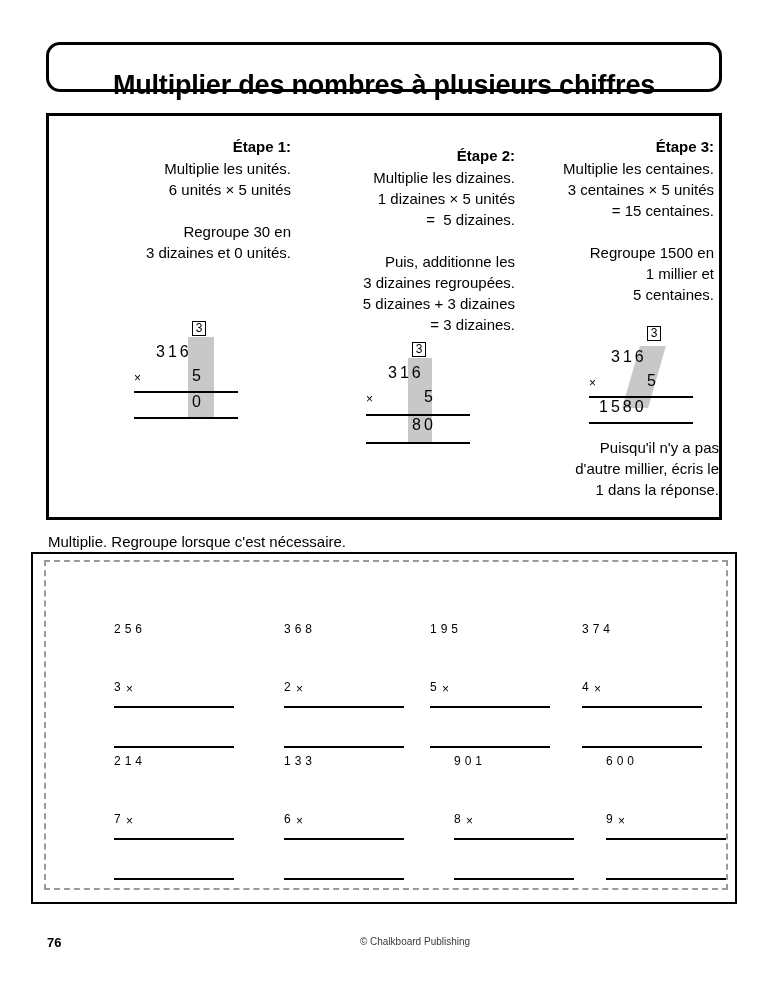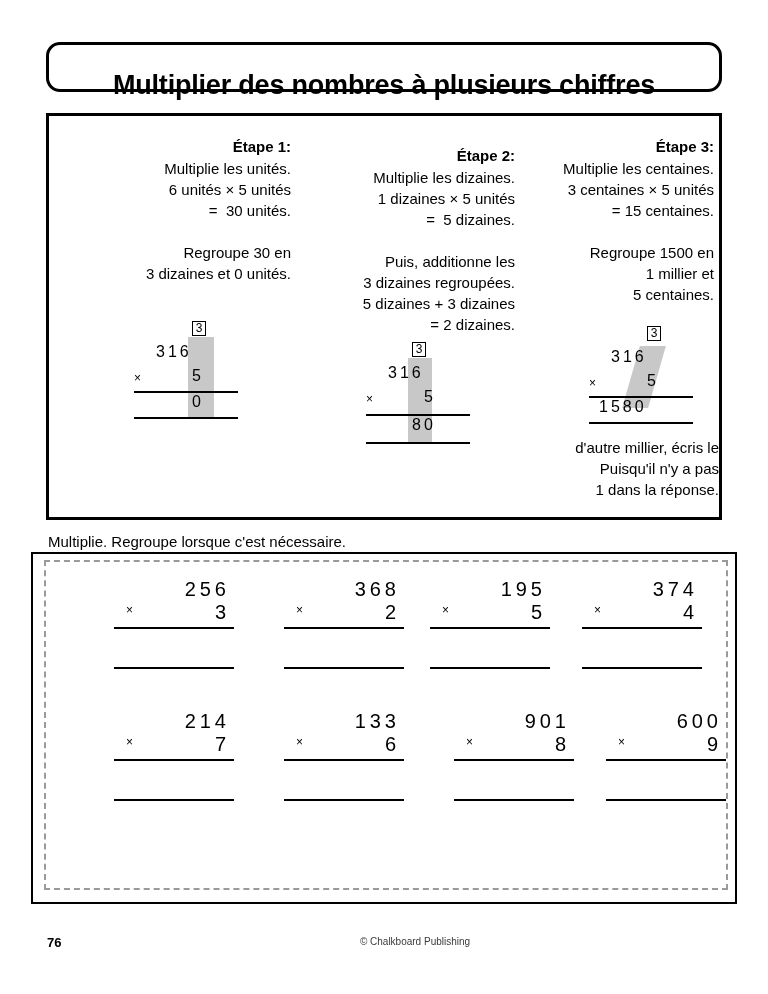--- a/index.html
+++ b/index.html
@@ -142,25 +142,25 @@
     width: 684px;
     height: 330px;
     border: 2px dashed #9a9a9a;
     box-sizing: border-box;
   }
   .problem {
     position: absolute;
     width: 120px;
   }
   .p-top, .p-bot {
-    font-size: 20px;
+    font-size: 12px;
     letter-spacing: 4px;
-    text-align: right;
     padding-right: 4px;
     white-space: pre;
+    margin-top: 44px;
   }
   .p-bot-wrap {
     position: relative;
     height: 22px;
   }
   .p-times {
     position: absolute;
     left: 12px;
     top: 2px;
     font-size: 12px;
@@ -204,21 +204,20 @@
 <div id="title-banner">
   <div id="title-text">Multiplier des nombres à plusieurs chiffres</div>
 </div>
 
 <div id="steps-box">
 
   <div class="step-col" id="step-col-1">
     <div class="step-heading">Étape 1:</div>
     <div class="step-line">Multiplie les unités.</div>
     <div class="step-line">6 unités × 5 unités</div>
-    <div class="step-line">=  30 unités.</div>
     <div class="step-gap"></div>
     <div class="step-line">Regroupe 30 en</div>
     <div class="step-line">3 dizaines et 0 unités.</div>
   </div>
 
   <div class="mult-diagram" id="diagram-1" style="left:85px; top:207px; width:130px; height:100px;">
     <div class="mult-band" style="left:54px; top:14px; width:26px; height:81px;"></div>
     <div class="mult-carry" style="left:58px; top:-2px;">3</div>
     <div class="mult-row" style="left:22px; top:20px;">316</div>
     <div class="mult-times" style="left:0px; top:48px;">×</div>
@@ -230,21 +229,21 @@
 
   <div class="step-col" id="step-col-2">
     <div class="step-heading">Étape 2:</div>
     <div class="step-line">Multiplie les dizaines.</div>
     <div class="step-line">1 dizaines × 5 unités</div>
     <div class="step-line">=  5 dizaines.</div>
     <div class="step-gap"></div>
     <div class="step-line">Puis, additionne les</div>
     <div class="step-line">3 dizaines regroupées.</div>
     <div class="step-line">5 dizaines + 3 dizaines</div>
-    <div class="step-line">= 2 dizaines.</div>
+    <div class="step-line">= 3 dizaines.</div>
   </div>
 
   <div class="mult-diagram" id="diagram-2" style="left:317px; top:228px; width:130px; height:105px;">
     <div class="mult-band" style="left:42px; top:14px; width:24px; height:85px;"></div>
     <div class="mult-carry" style="left:46px; top:-2px;">3</div>
     <div class="mult-row" style="left:22px; top:20px;">316</div>
     <div class="mult-times" style="left:0px; top:48px;">×</div>
     <div class="mult-row" style="left:58px; top:44px;">5</div>
     <div class="mult-rule" style="left:0px; top:70px; width:104px;"></div>
     <div class="mult-row" style="left:46px; top:72px;">80</div>
@@ -267,22 +266,22 @@
     <div class="mult-carry" style="left:58px; top:-2px;">3</div>
     <div class="mult-row" style="left:22px; top:20px;">316</div>
     <div class="mult-times" style="left:0px; top:48px;">×</div>
     <div class="mult-row" style="left:58px; top:44px;">5</div>
     <div class="mult-rule" style="left:0px; top:68px; width:104px;"></div>
     <div class="mult-row" style="left:10px; top:70px;">1580</div>
     <div class="mult-rule" style="left:0px; top:94px; width:104px;"></div>
   </div>
 
   <div class="step-col" id="step-col-3-after" style="left:480px; top:321px; width:190px;">
+    <div class="step-line">Puisqu'il n'y a pas</div>
     <div class="step-line">d'autre millier, écris le</div>
-    <div class="step-line">Puisqu'il n'y a pas</div>
     <div class="step-line">1 dans la réponse.</div>
   </div>
 
 </div>
 
 <div id="instruction">Multiplie. Regroupe lorsque c'est nécessaire.</div>
 
 <div id="exercise-outer">
   <div id="exercise-dashed">
 

